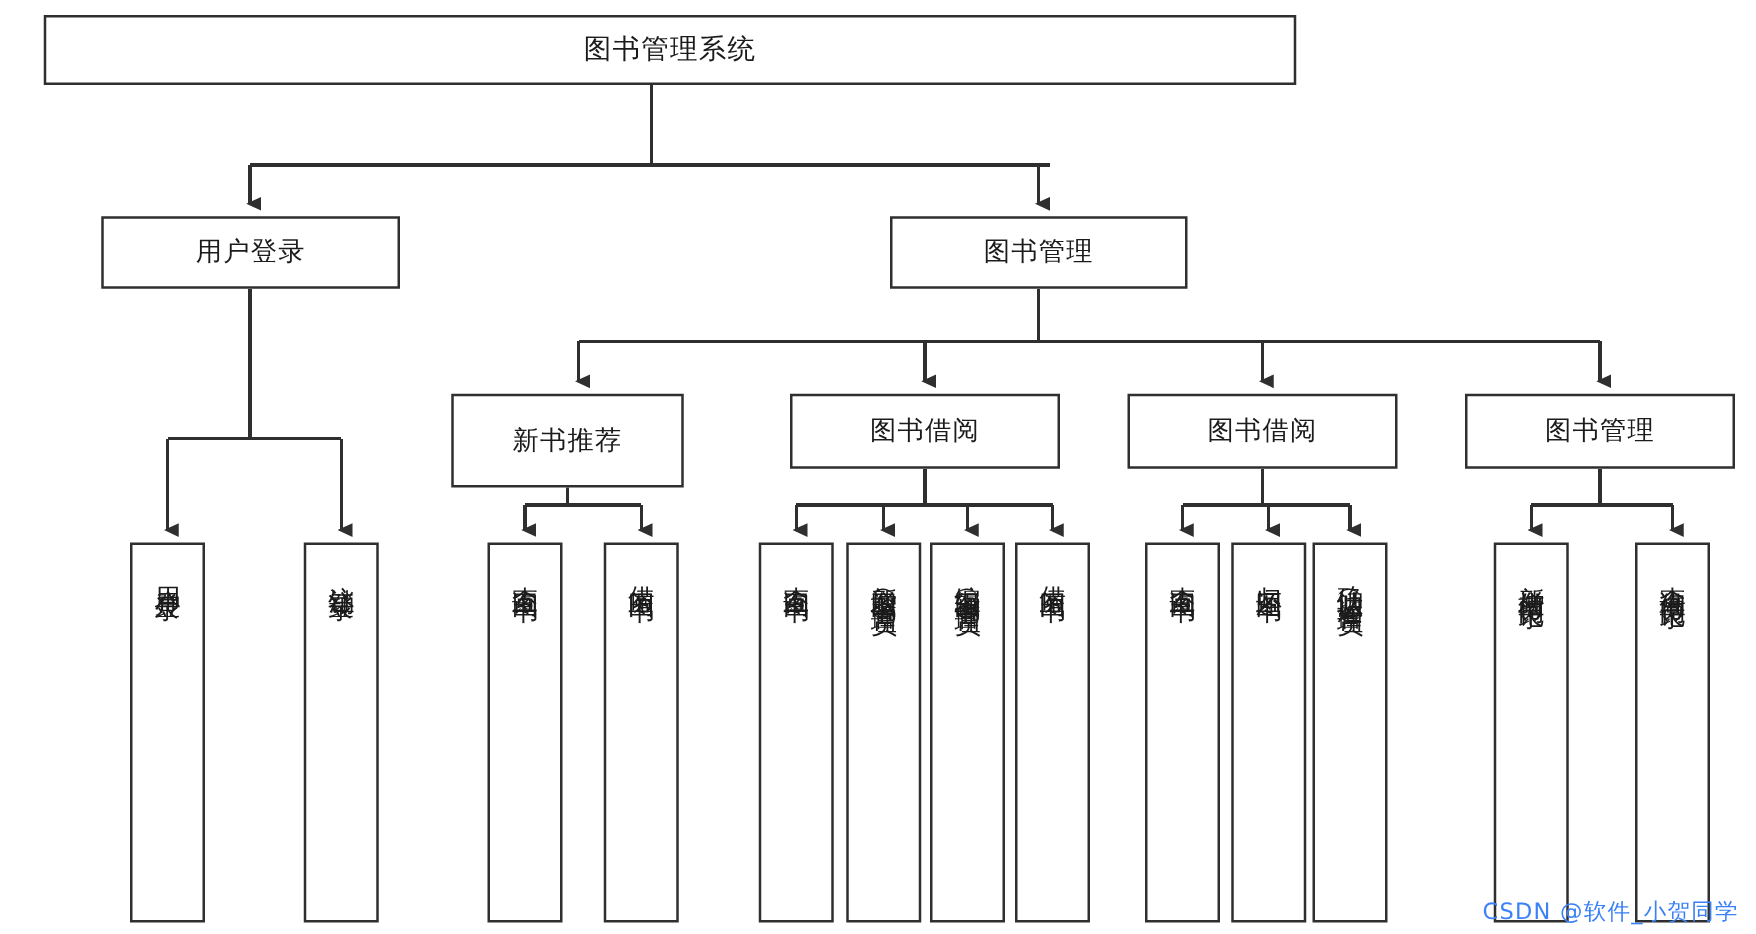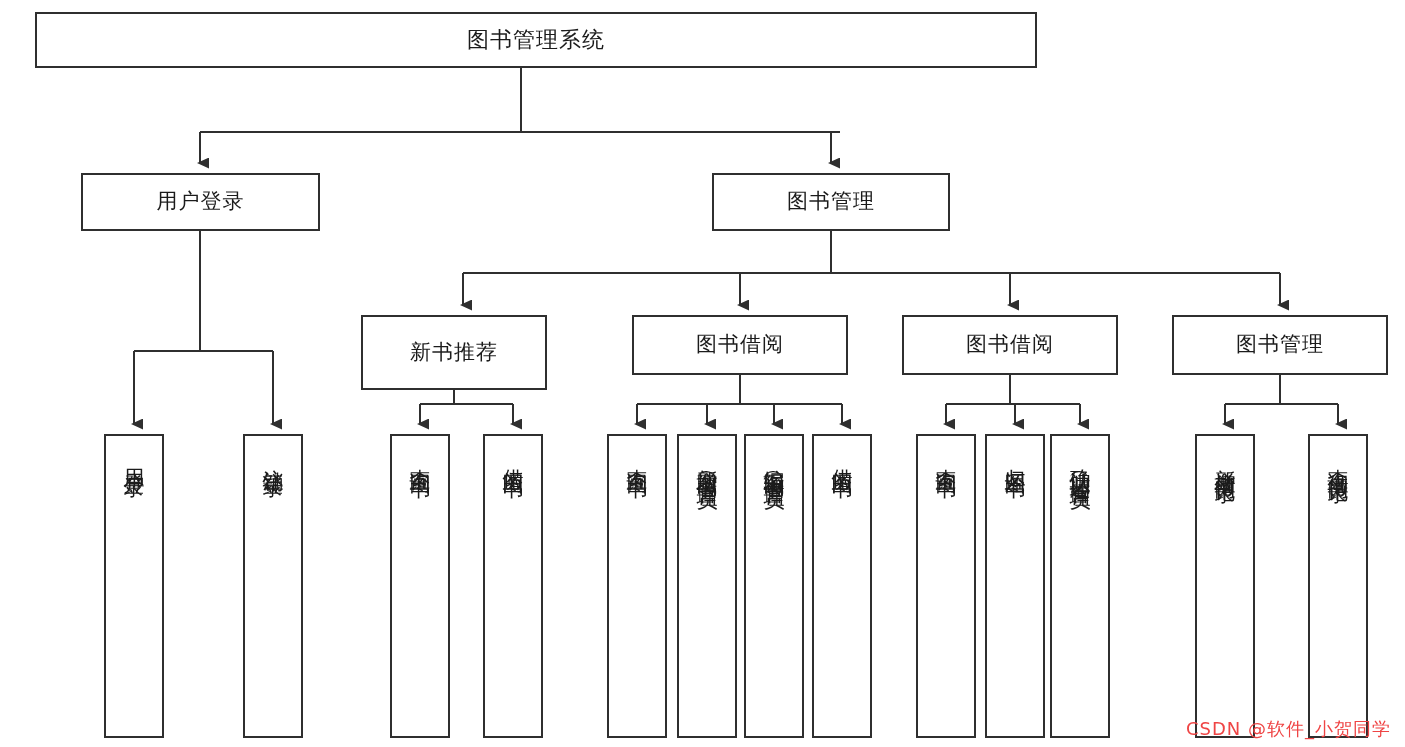--- a/index.html
+++ b/index.html
@@ -54,21 +54,21 @@
     line-height: 1.34;
     letter-spacing: 3px;
     white-space: nowrap;
     color: #1b1b1b;
   }
   .watermark {
     position: absolute;
     right: 14px;
     bottom: 6px;
     font-size: 18px;
-    color: #ef4444;
+    color: #3b82f6;
     letter-spacing: 1px;
     white-space: nowrap;
     font-family: "DejaVu Sans", "Liberation Sans", sans-serif;
   }
 </style>
 </head>
 <body>
 
 <div id="canvas">
 

